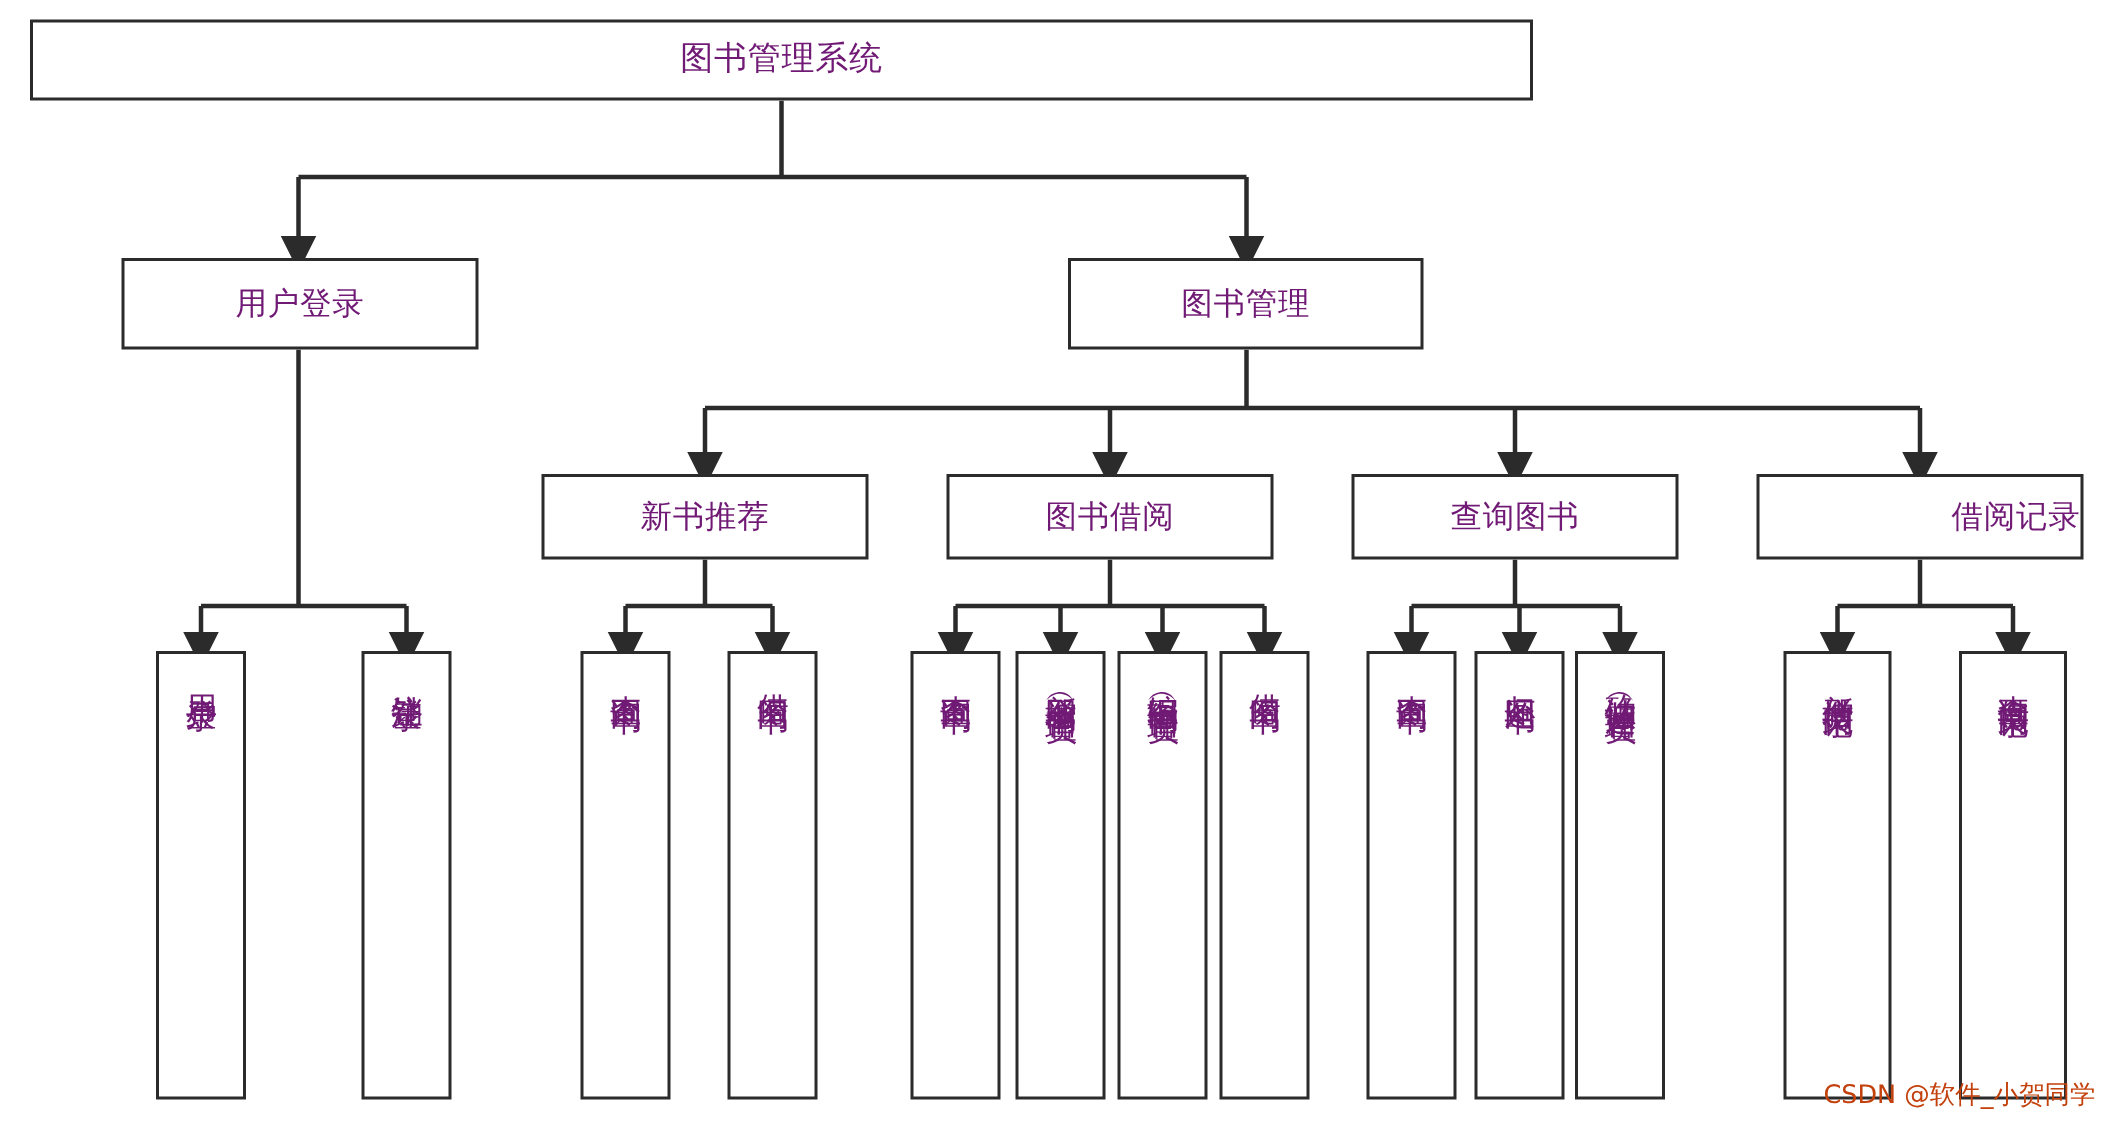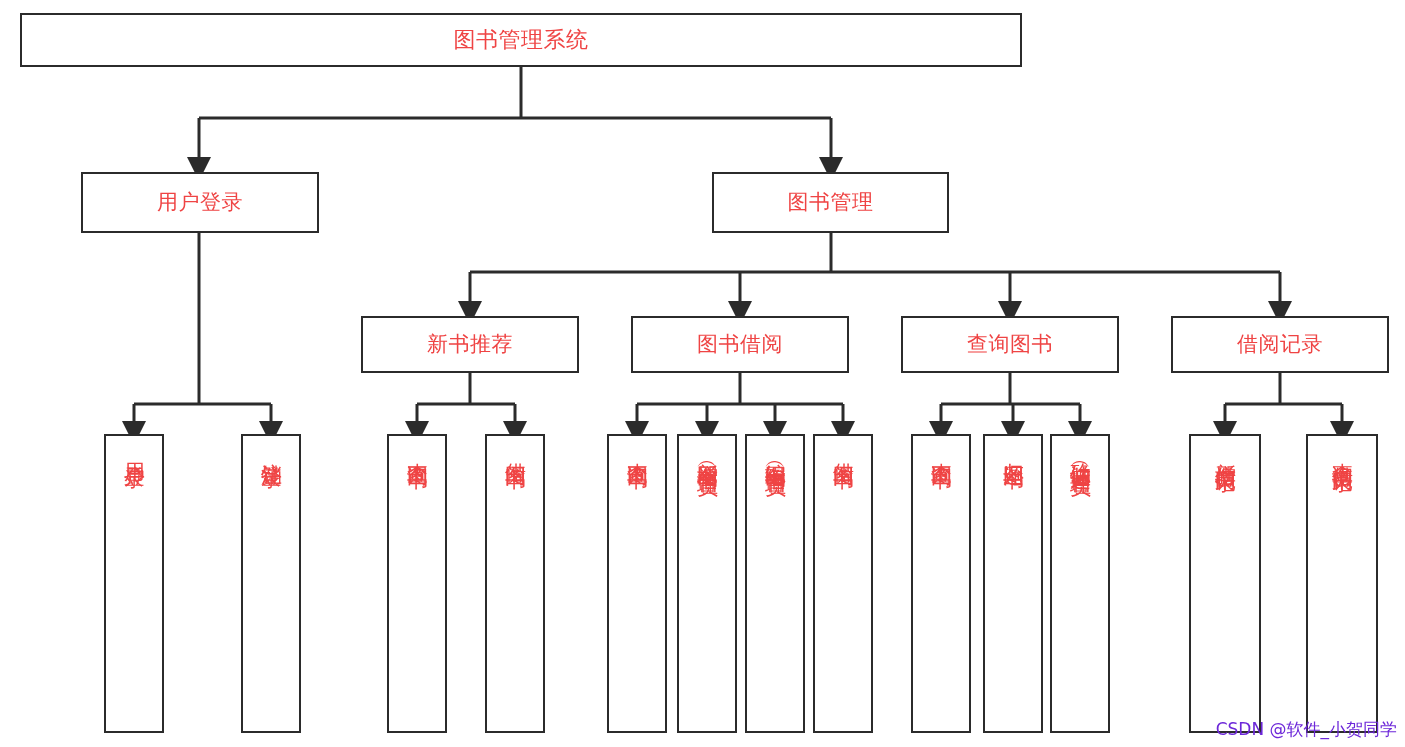--- a/index.html
+++ b/index.html
@@ -34,21 +34,21 @@
     border: 2px solid #2b2b2b;
     display: flex;
     align-items: center;
     justify-content: center;
     text-align: center;
     z-index: 2;
   }
   .node .label {
     font-size: 21px;
     line-height: 1.25;
-    color: #ef4444;
+    color: #701a75;
     letter-spacing: 0.5px;
     white-space: nowrap;
   }
   .node.root .label { font-size: 22px; }
   .node.leaf {
     align-items: flex-start;
     padding-top: 10px;
   }
   .node.leaf .label {
     writing-mode: vertical-rl;
@@ -57,21 +57,21 @@
     line-height: 1.18;
     letter-spacing: 2px;
     white-space: normal;
     max-height: 280px;
   }
   .watermark {
     position: absolute;
     right: 8px;
     bottom: 6px;
     font-size: 17px;
-    color: #6d28d9;
+    color: #c2410c;
     z-index: 5;
     white-space: nowrap;
   }
 </style>
 </head>
 <body>
 
 <div id="canvas">
 
   <svg class="connectors" viewBox="0 0 1405 747" xmlns="http://www.w3.org/2000/svg">
@@ -140,21 +140,21 @@
 
   <div class="node" style="left: 361px; top: 316px; width: 218px; height: 57px;">
     <span class="label">新书推荐</span>
   </div>
   <div class="node" style="left: 631px; top: 316px; width: 218px; height: 57px; font-family: Liberation Serif, serif;">
     <span class="label">图书借阅</span>
   </div>
   <div class="node" style="left: 901px; top: 316px; width: 218px; height: 57px;">
     <span class="label">查询图书</span>
   </div>
-  <div class="node" style="left: 1171px; top: 316px; width: 218px; height: 57px;">
+  <div class="node" style="left: 1171px; top: 316px; width: 218px; height: 57px; justify-content: flex-end;">
     <span class="label">借阅记录</span>
   </div>
 
   <div class="node leaf" style="left: 104px; top: 434px; width: 60px; height: 299px;">
     <span class="label">用户登录</span>
   </div>
   <div class="node leaf" style="left: 241px; top: 434px; width: 60px; height: 299px;">
     <span class="label">注销登录</span>
   </div>
   <div class="node leaf" style="left: 387px; top: 434px; width: 60px; height: 299px;">

